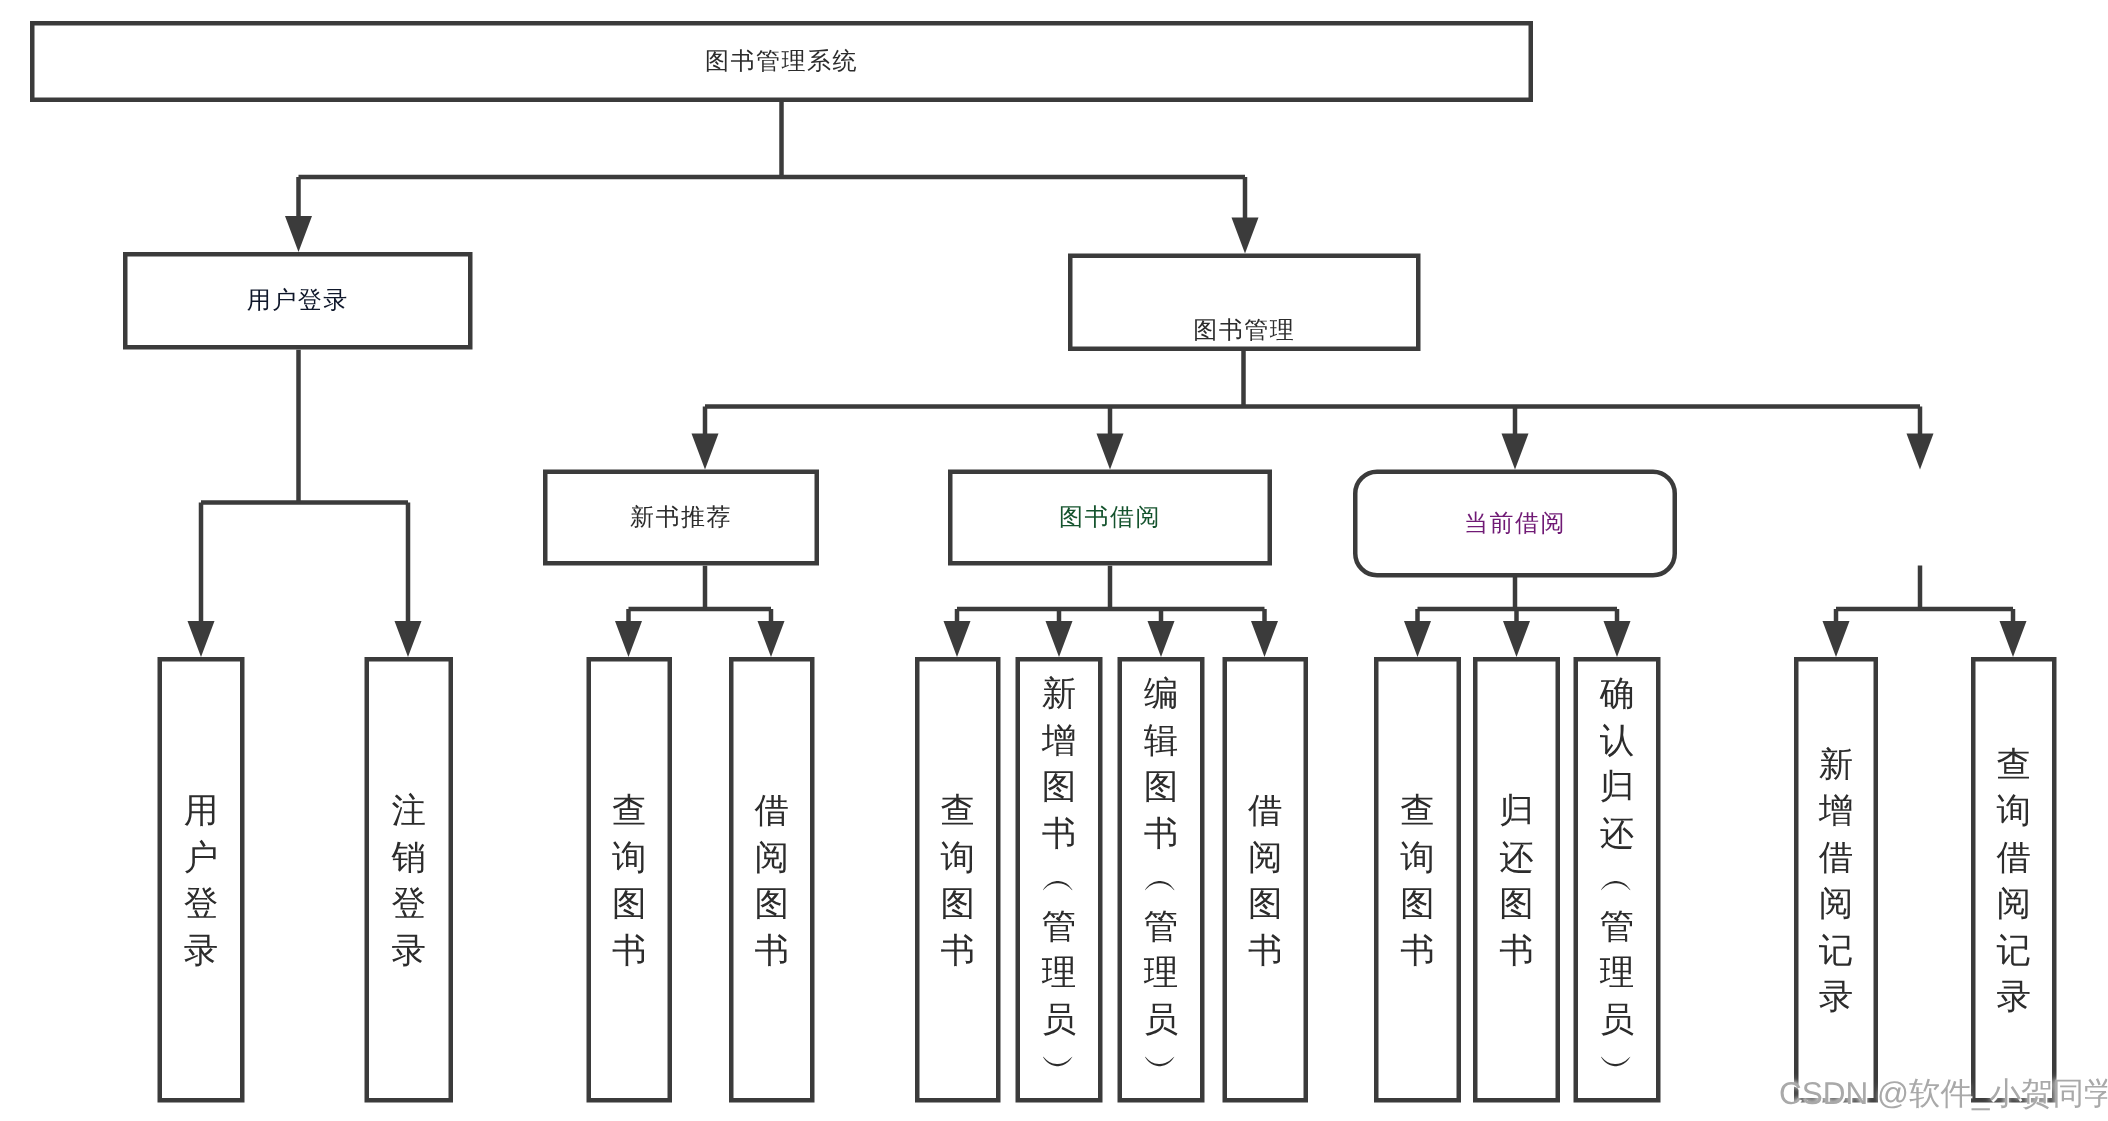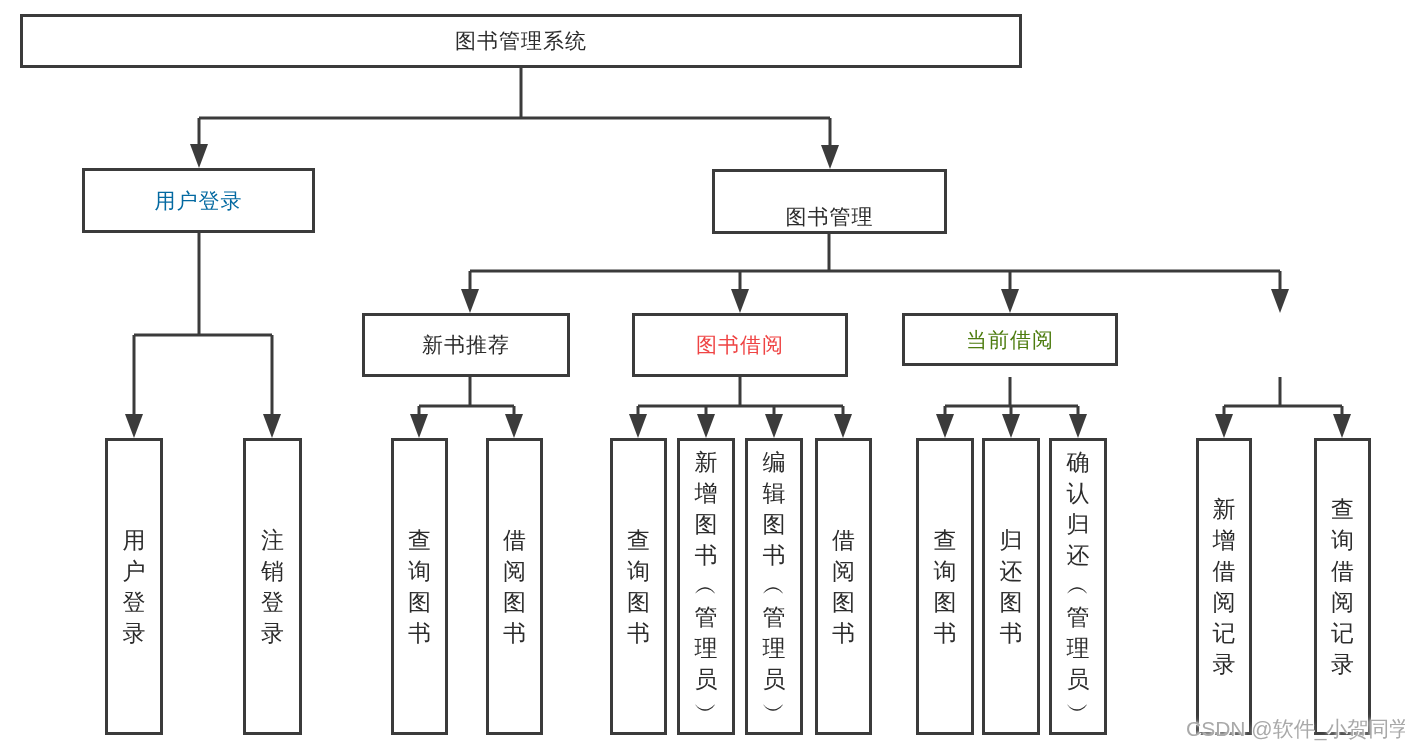--- a/index.html
+++ b/index.html
@@ -26,21 +26,21 @@
     box-sizing: border-box;
     background: #ffffff;
     border: 3px solid #3b3b3b;
     color: #2c2c2c;
     display: flex;
     align-items: center;
     justify-content: center;
     z-index: 1;
   }
   .hlabel {
-    font-size: 21px;
+    font-size: 16px;
     letter-spacing: 1px;
     white-space: nowrap;
     font-family: Liberation Mono, monospace;
   }
   .vlabel {
     display: flex;
     flex-direction: column;
     align-items: center;
     justify-content: center;
     font-size: 23px;
@@ -115,34 +115,34 @@
       <path d="M 1224 406 V 430" stroke="#3b3b3b" stroke-width="3" fill="none"></path>
       <polygon points="1215,414 1233,414 1224,438" fill="#3b3b3b"></polygon>
       <path d="M 1342 406 V 430" stroke="#3b3b3b" stroke-width="3" fill="none"></path>
       <polygon points="1333,414 1351,414 1342,438" fill="#3b3b3b"></polygon>
     </svg>
 
   <div class="node" style="left: 20px; top: 14px; width: 1002px; height: 54px; border-color: rgb(59, 59, 59); color: rgb(44, 44, 44);">
     <span class="hlabel">图书管理系统</span>
   </div>
 
-  <div class="node" style="left: 82px; top: 168px; width: 233px; height: 65px; border-color: rgb(59, 59, 59); color: #0369a1;">
+  <div class="node" style="left: 82px; top: 168px; width: 233px; height: 65px; border-color: rgb(59, 59, 59); color: #0f172a;">
     <span class="hlabel">用户登录</span>
   </div>
   <div class="node" style="left: 712px; top: 169px; width: 235px; height: 65px; border-color: rgb(59, 59, 59); color: rgb(44, 44, 44); align-items: flex-end;">
     <span class="hlabel">图书管理</span>
   </div>
 
-  <div class="node" style="left: 362px; top: 313px; width: 208px; height: 64px; border-color: rgb(59, 59, 59); color: rgb(44, 44, 44);">
+  <div class="node" style="left: 362px; top: 313px; width: 184px; height: 64px; border-color: rgb(59, 59, 59); color: rgb(44, 44, 44);">
     <span class="hlabel">新书推荐</span>
   </div>
-  <div class="node" style="left: 632px; top: 313px; width: 216px; height: 64px; border-color: rgb(59, 59, 59); color: #ef4444;">
+  <div class="node" style="left: 632px; top: 313px; width: 216px; height: 64px; border-color: rgb(59, 59, 59); color: #14532d;">
     <span class="hlabel">图书借阅</span>
   </div>
-  <div class="node" style="left: 902px; top: 313px; width: 216px; height: 53px; border-color: rgb(59, 59, 59); color: #4d7c0f;">
+  <div class="node" style="left: 902px; top: 313px; width: 216px; height: 72px; border-color: rgb(59, 59, 59); color: #701a75; border-radius: 16px;">
     <span class="hlabel">当前借阅</span>
   </div>
 
   <div class="node" style="left: 105px; top: 438px; width: 58px; height: 297px; border-color: rgb(59, 59, 59); color: rgb(44, 44, 44);">
     <span class="vlabel">
         <span class="vchar">用</span>
         <span class="vchar">户</span>
         <span class="vchar">登</span>
         <span class="vchar">录</span>
       </span>

